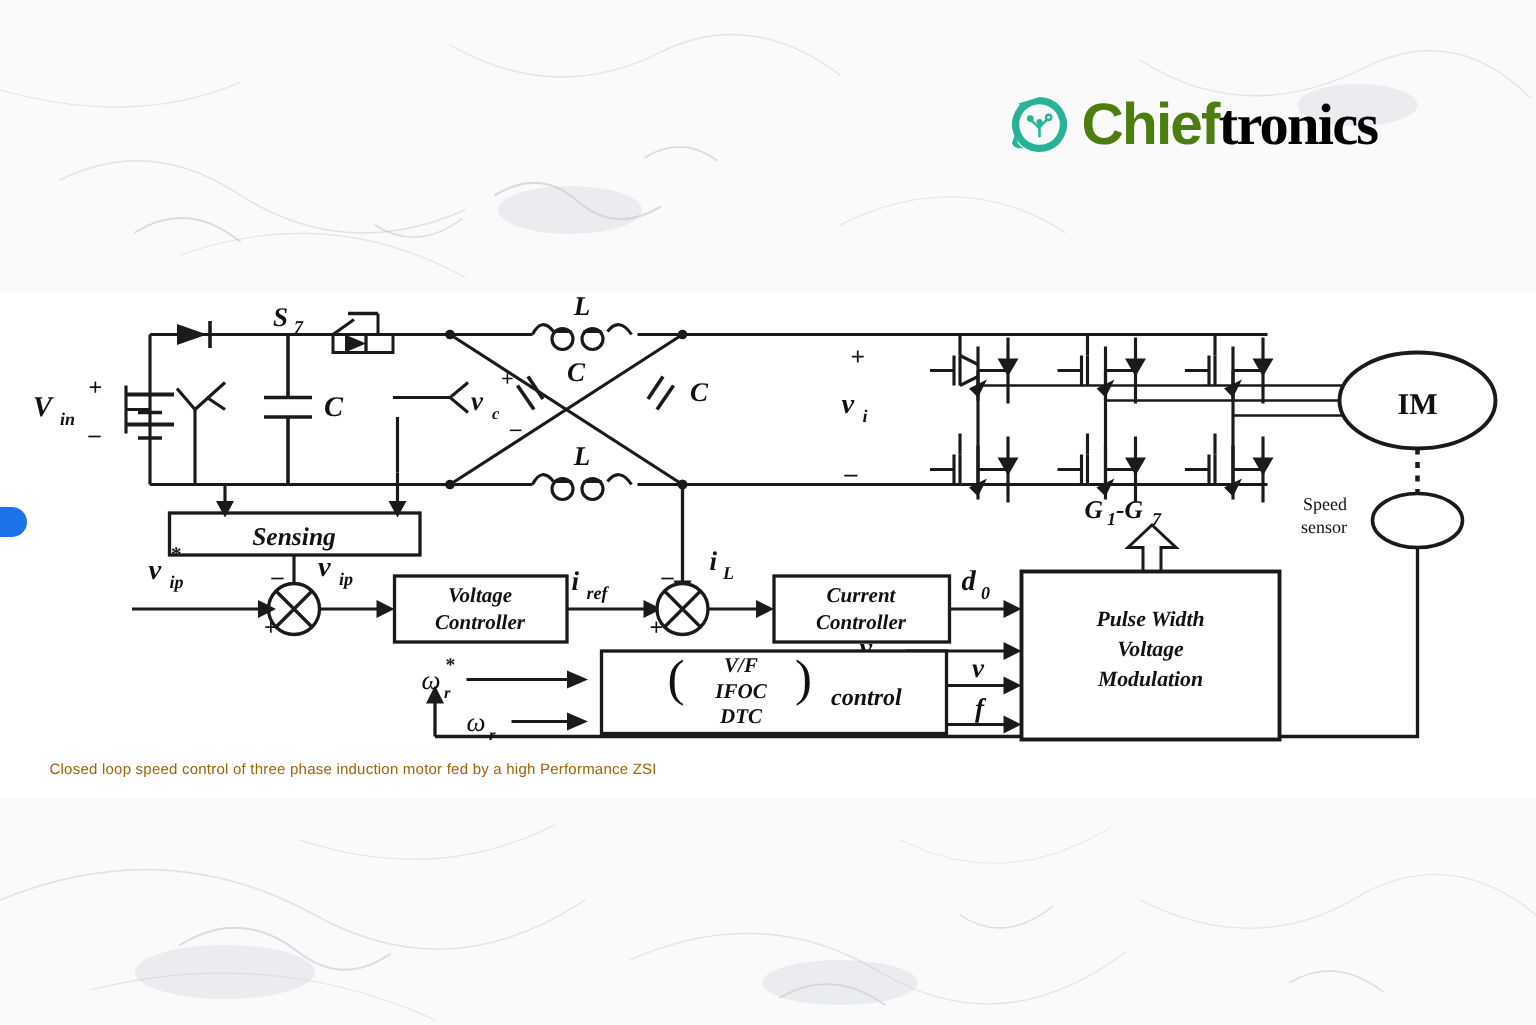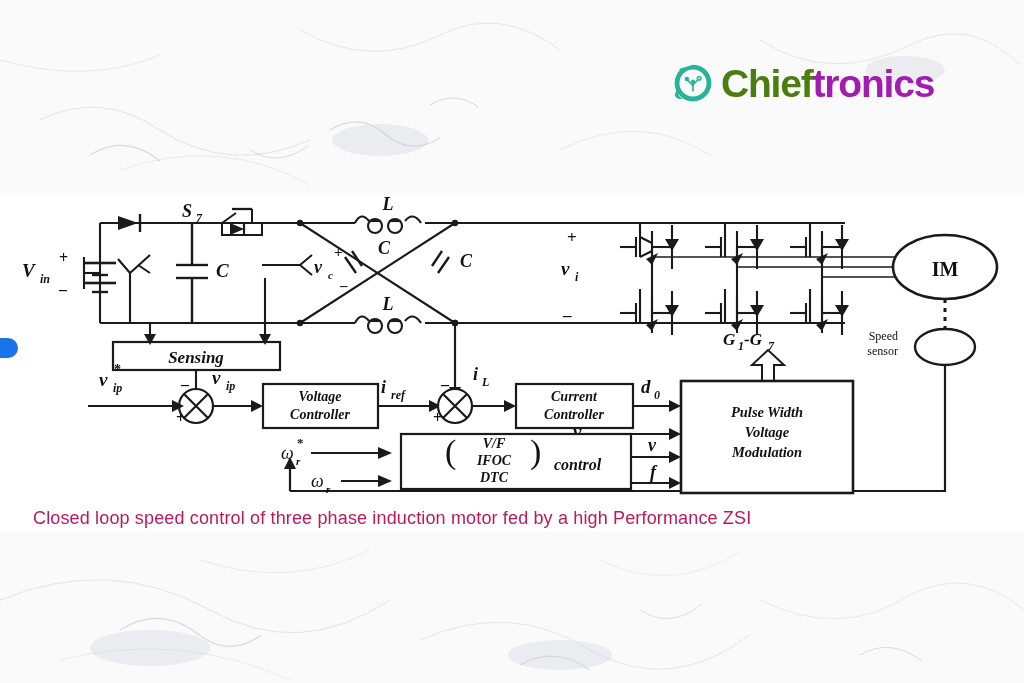--- a/index.html
+++ b/index.html
@@ -13,28 +13,28 @@
   
   #panel{
     position:absolute;left:0;top:195px;width:1024px;height:337px;
     background:#ffffff;z-index:2;
   }
   
   #logo{position:absolute;left:672px;top:62px;z-index:5;display:flex;align-items:center;gap:7px;}
   #logo .mark{width:42px;height:42px;flex:0 0 auto;}
   #logo .wordmark{font-size:39px;font-weight:bold;letter-spacing:-1.2px;line-height:1;white-space:nowrap;}
   #logo .w1{color:#4d7c0f;}
-  #logo .w2{color:#a21caf;}
+  #logo .w2{color:#000000;font-family:Liberation Serif, serif;}
   
   #bluepill{position:absolute;left:-12px;top:338px;width:30px;height:20px;border-radius:10px;background:#1a73e8;z-index:6;}
   
   #diagram{position:absolute;left:0;top:195px;width:1024px;height:337px;z-index:4;}
   #caption{
     position:absolute;left:33px;top:508px;z-index:6;
-    font-size:18px;color:#be185d;letter-spacing:.15px;white-space:nowrap;
+    font-size:10px;color:#a16207;letter-spacing:.15px;white-space:nowrap;
   }
   text{font-family:"Liberation Serif", serif;fill:#111;}
 </style>
 </head>
 <body>
 
 <div id="marble">
   <svg width="1024" height="683" viewBox="0 0 1024 683">
     <rect x="0" y="0" width="1024" height="683" fill="#fafafb"></rect>
     <g stroke="#cdd0d6" fill="none" opacity="0.55" stroke-linecap="round">

